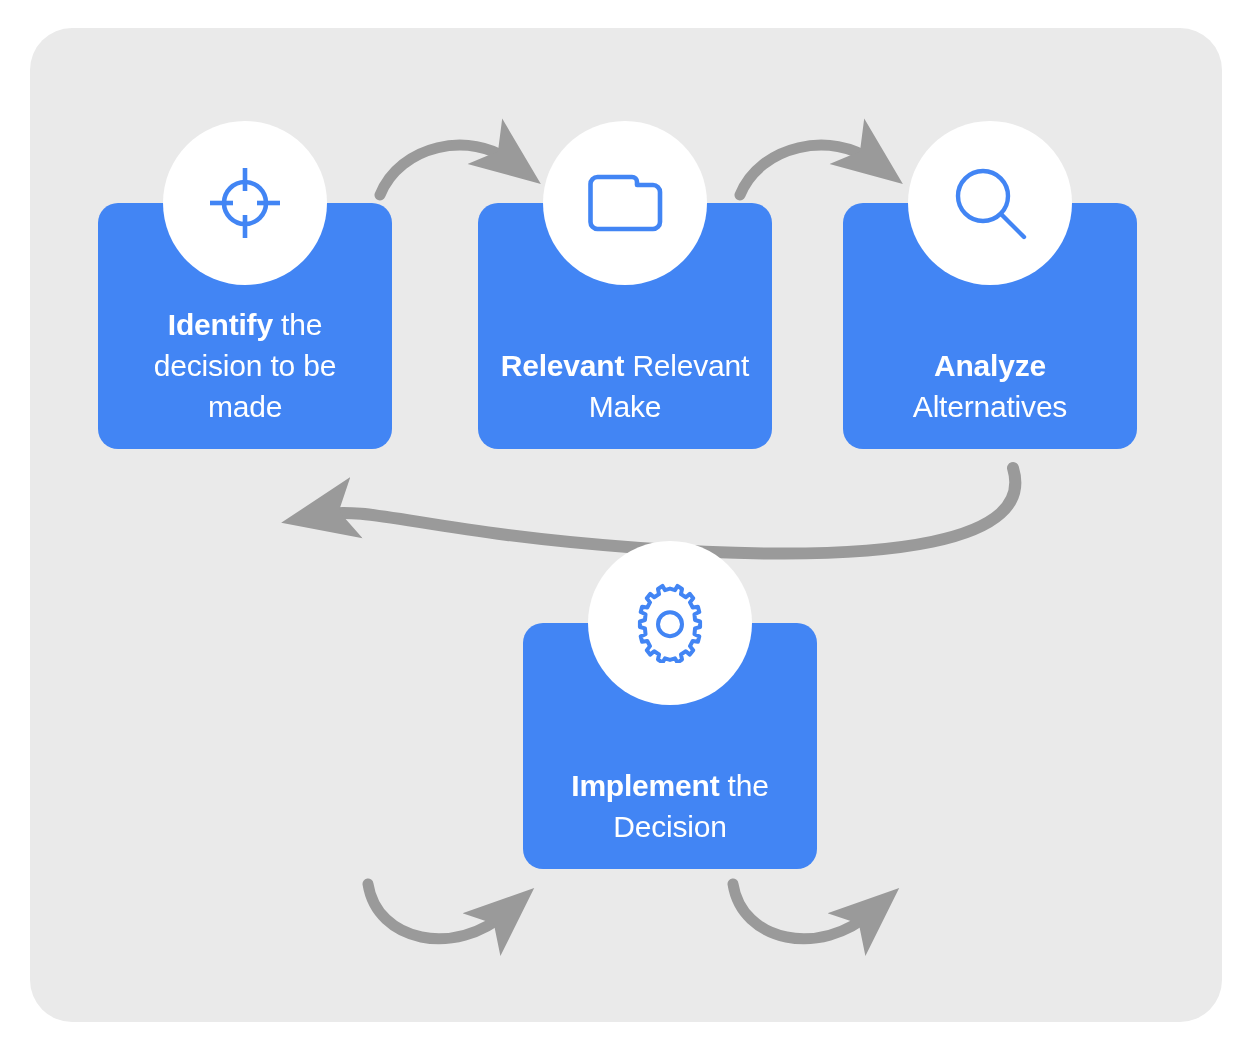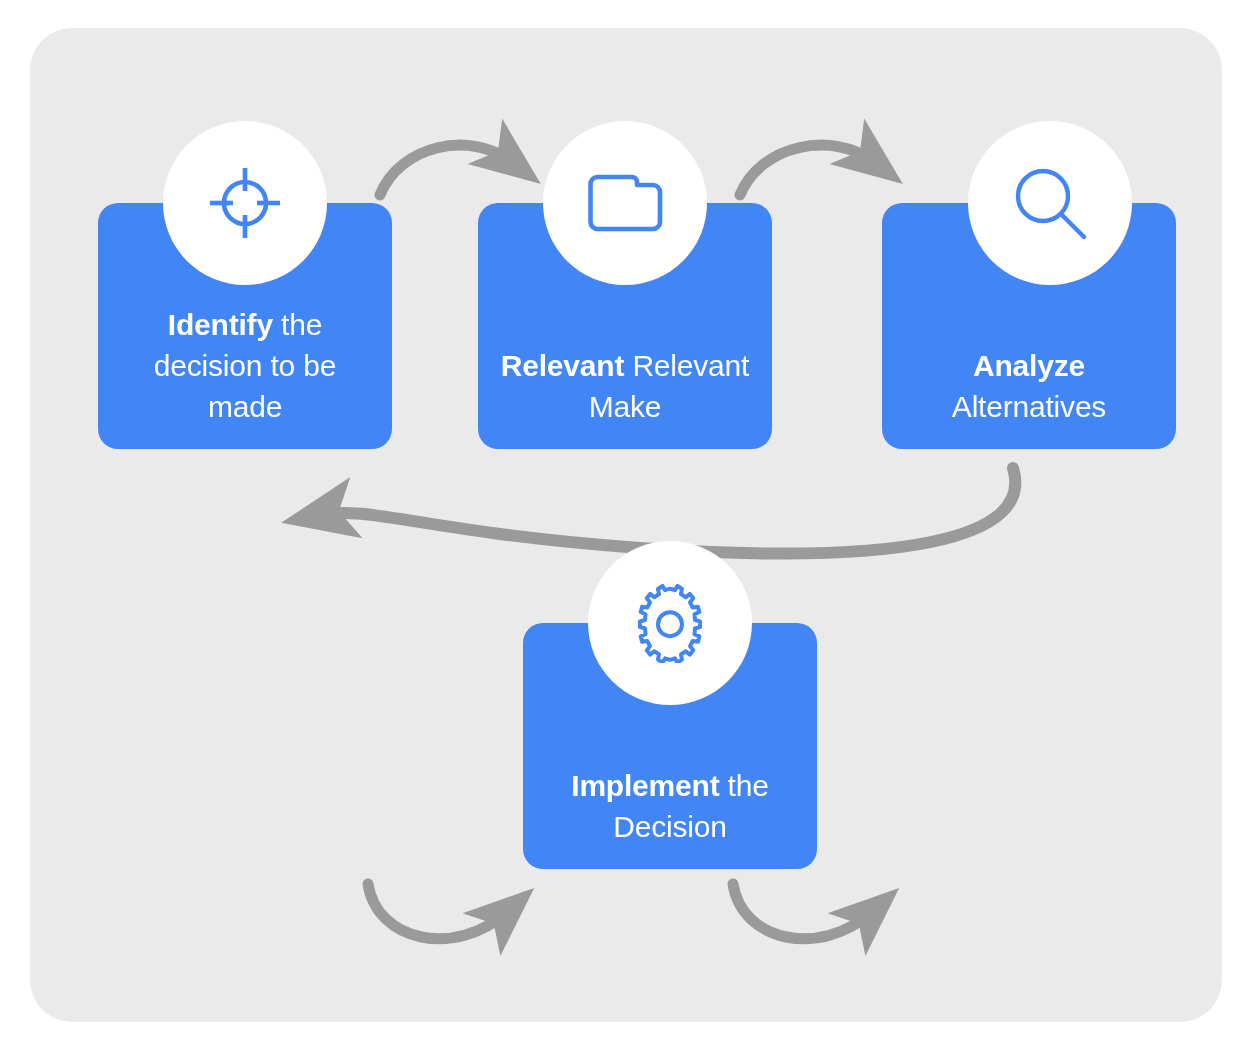--- a/index.html
+++ b/index.html
@@ -84,21 +84,21 @@
     justify-content: center;
   }
   .step-badge svg {
     display: block;
   }
   
   .row-top    { top: 203px; }
   .row-bottom { top: 623px; margin-left: 45px; }
   .col-1 { left: 98px; }
   .col-2 { left: 478px; }
-  .col-3 { left: 882px; padding-left: 41px; }
+  .col-3 { left: 843px; }
 </style>
 </head>
 <body>
 
 <div id="stage">
 
   <div id="panel"></div>
 
   <svg id="arrow-layer" viewBox="0 0 1251 1056" width="1251" height="1056">
     <defs>

